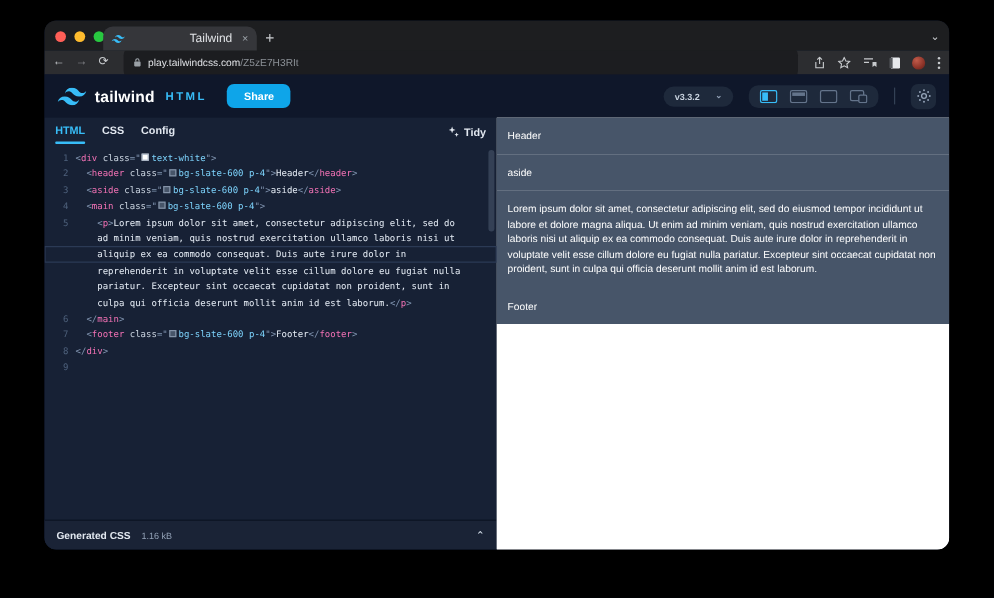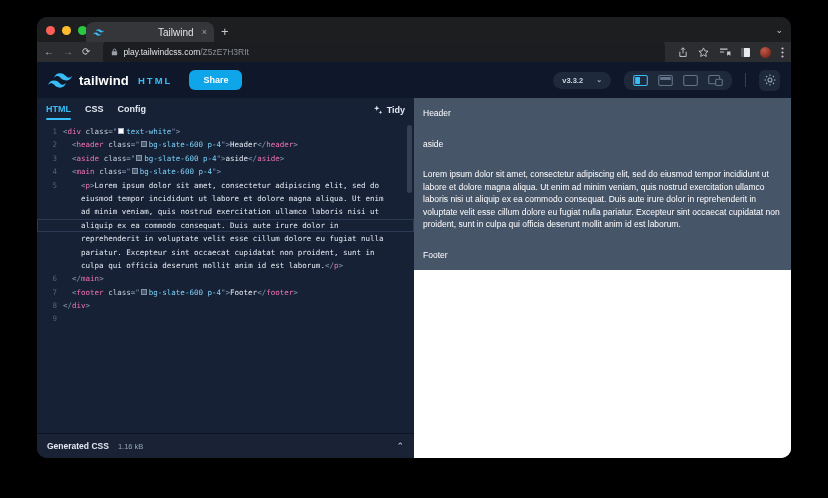--- a/index.html
+++ b/index.html
@@ -213,21 +213,20 @@
           </div>
         </div>
 
         <div class="editor">
           <div>
               <div class="crow"><span class="gut">1</span><span class="ccode"><span class="tk-p">&lt;</span><span class="tk-t">div</span><span class="tk-x"> </span><span class="tk-a">class</span><span class="tk-p">="</span><span class="swatch" style="background: rgb(255, 255, 255);"></span><span class="tk-s">text-white</span><span class="tk-p">"&gt;</span></span></div>
               <div class="crow"><span class="gut">2</span><span class="ccode"><span class="tk-x">  </span><span class="tk-p">&lt;</span><span class="tk-t">header</span><span class="tk-x"> </span><span class="tk-a">class</span><span class="tk-p">="</span><span class="swatch" style="background: rgb(71, 85, 105);"></span><span class="tk-s">bg-slate-600 p-4</span><span class="tk-p">"&gt;</span><span class="tk-x">Header</span><span class="tk-p">&lt;/</span><span class="tk-t">header</span><span class="tk-p">&gt;</span></span></div>
               <div class="crow"><span class="gut">3</span><span class="ccode"><span class="tk-x">  </span><span class="tk-p">&lt;</span><span class="tk-t">aside</span><span class="tk-x"> </span><span class="tk-a">class</span><span class="tk-p">="</span><span class="swatch" style="background: rgb(71, 85, 105);"></span><span class="tk-s">bg-slate-600 p-4</span><span class="tk-p">"&gt;</span><span class="tk-x">aside</span><span class="tk-p">&lt;/</span><span class="tk-t">aside</span><span class="tk-p">&gt;</span></span></div>
               <div class="crow"><span class="gut">4</span><span class="ccode"><span class="tk-x">  </span><span class="tk-p">&lt;</span><span class="tk-t">main</span><span class="tk-x"> </span><span class="tk-a">class</span><span class="tk-p">="</span><span class="swatch" style="background: rgb(71, 85, 105);"></span><span class="tk-s">bg-slate-600 p-4</span><span class="tk-p">"&gt;</span></span></div>
               <div class="crow"><span class="gut">5</span><span class="ccode"><span class="tk-x">    </span><span class="tk-p">&lt;</span><span class="tk-t">p</span><span class="tk-p">&gt;</span><span class="tk-x">Lorem ipsum dolor sit amet, consectetur adipiscing elit, sed do</span></span></div>
-              <div class="crow"><span class="gut"></span><span class="ccode"><span class="tk-x">    eiusmod tempor incididunt ut labore et dolore magna aliqua. Ut enim</span></span></div>
               <div class="crow"><span class="gut"></span><span class="ccode"><span class="tk-x">    ad minim veniam, quis nostrud exercitation ullamco laboris nisi ut</span></span></div>
               <div class="crow cur"><span class="gut"></span><span class="ccode"><span class="tk-x">    aliquip ex ea commodo consequat. Duis aute irure dolor in</span></span></div>
               <div class="crow"><span class="gut"></span><span class="ccode"><span class="tk-x">    reprehenderit in voluptate velit esse cillum dolore eu fugiat nulla</span></span></div>
               <div class="crow"><span class="gut"></span><span class="ccode"><span class="tk-x">    pariatur. Excepteur sint occaecat cupidatat non proident, sunt in</span></span></div>
               <div class="crow"><span class="gut"></span><span class="ccode"><span class="tk-x">    culpa qui officia deserunt mollit anim id est laborum.</span><span class="tk-p">&lt;/</span><span class="tk-t">p</span><span class="tk-p">&gt;</span></span></div>
               <div class="crow"><span class="gut">6</span><span class="ccode"><span class="tk-x">  </span><span class="tk-p">&lt;/</span><span class="tk-t">main</span><span class="tk-p">&gt;</span></span></div>
               <div class="crow"><span class="gut">7</span><span class="ccode"><span class="tk-x">  </span><span class="tk-p">&lt;</span><span class="tk-t">footer</span><span class="tk-x"> </span><span class="tk-a">class</span><span class="tk-p">="</span><span class="swatch" style="background: rgb(71, 85, 105);"></span><span class="tk-s">bg-slate-600 p-4</span><span class="tk-p">"&gt;</span><span class="tk-x">Footer</span><span class="tk-p">&lt;/</span><span class="tk-t">footer</span><span class="tk-p">&gt;</span></span></div>
               <div class="crow"><span class="gut">8</span><span class="ccode"><span class="tk-p">&lt;/</span><span class="tk-t">div</span><span class="tk-p">&gt;</span></span></div>
               <div class="crow"><span class="gut">9</span><span class="ccode"></span></div>
             </div>

